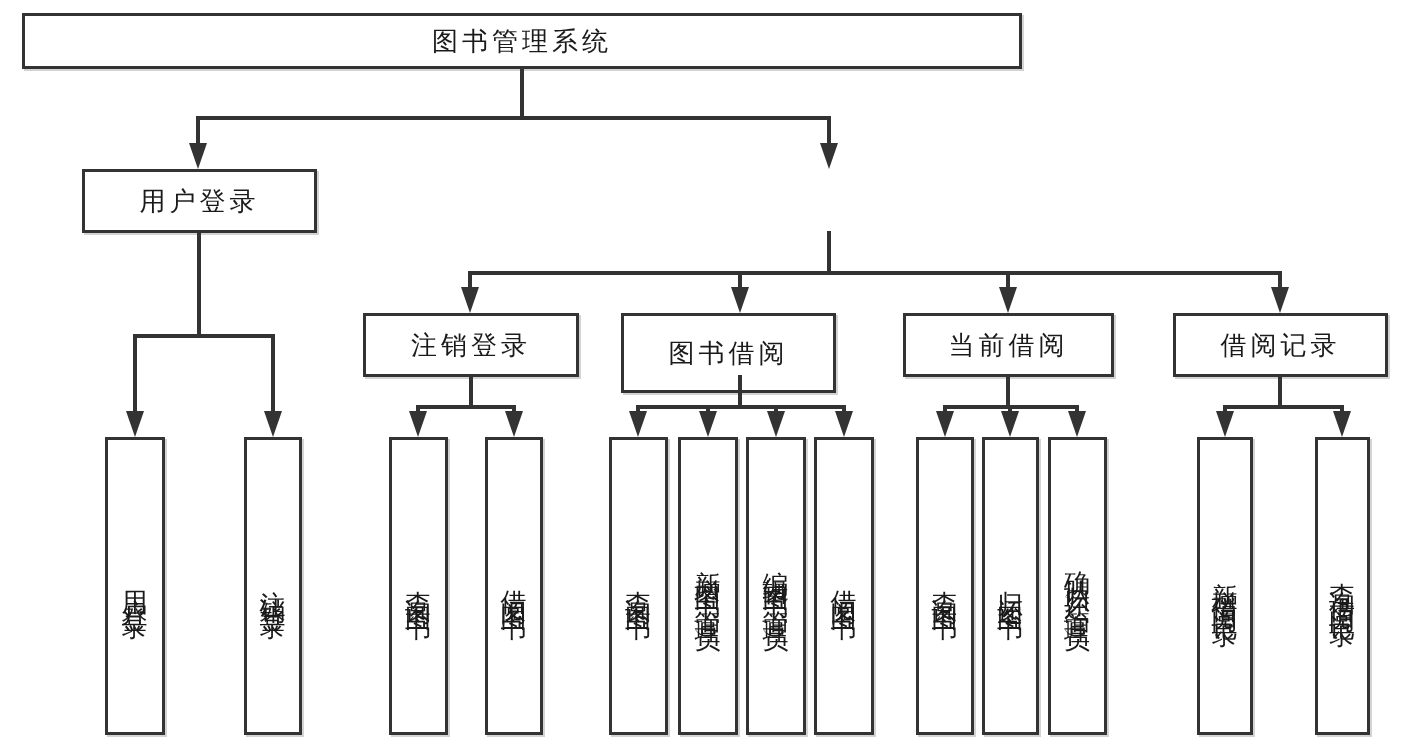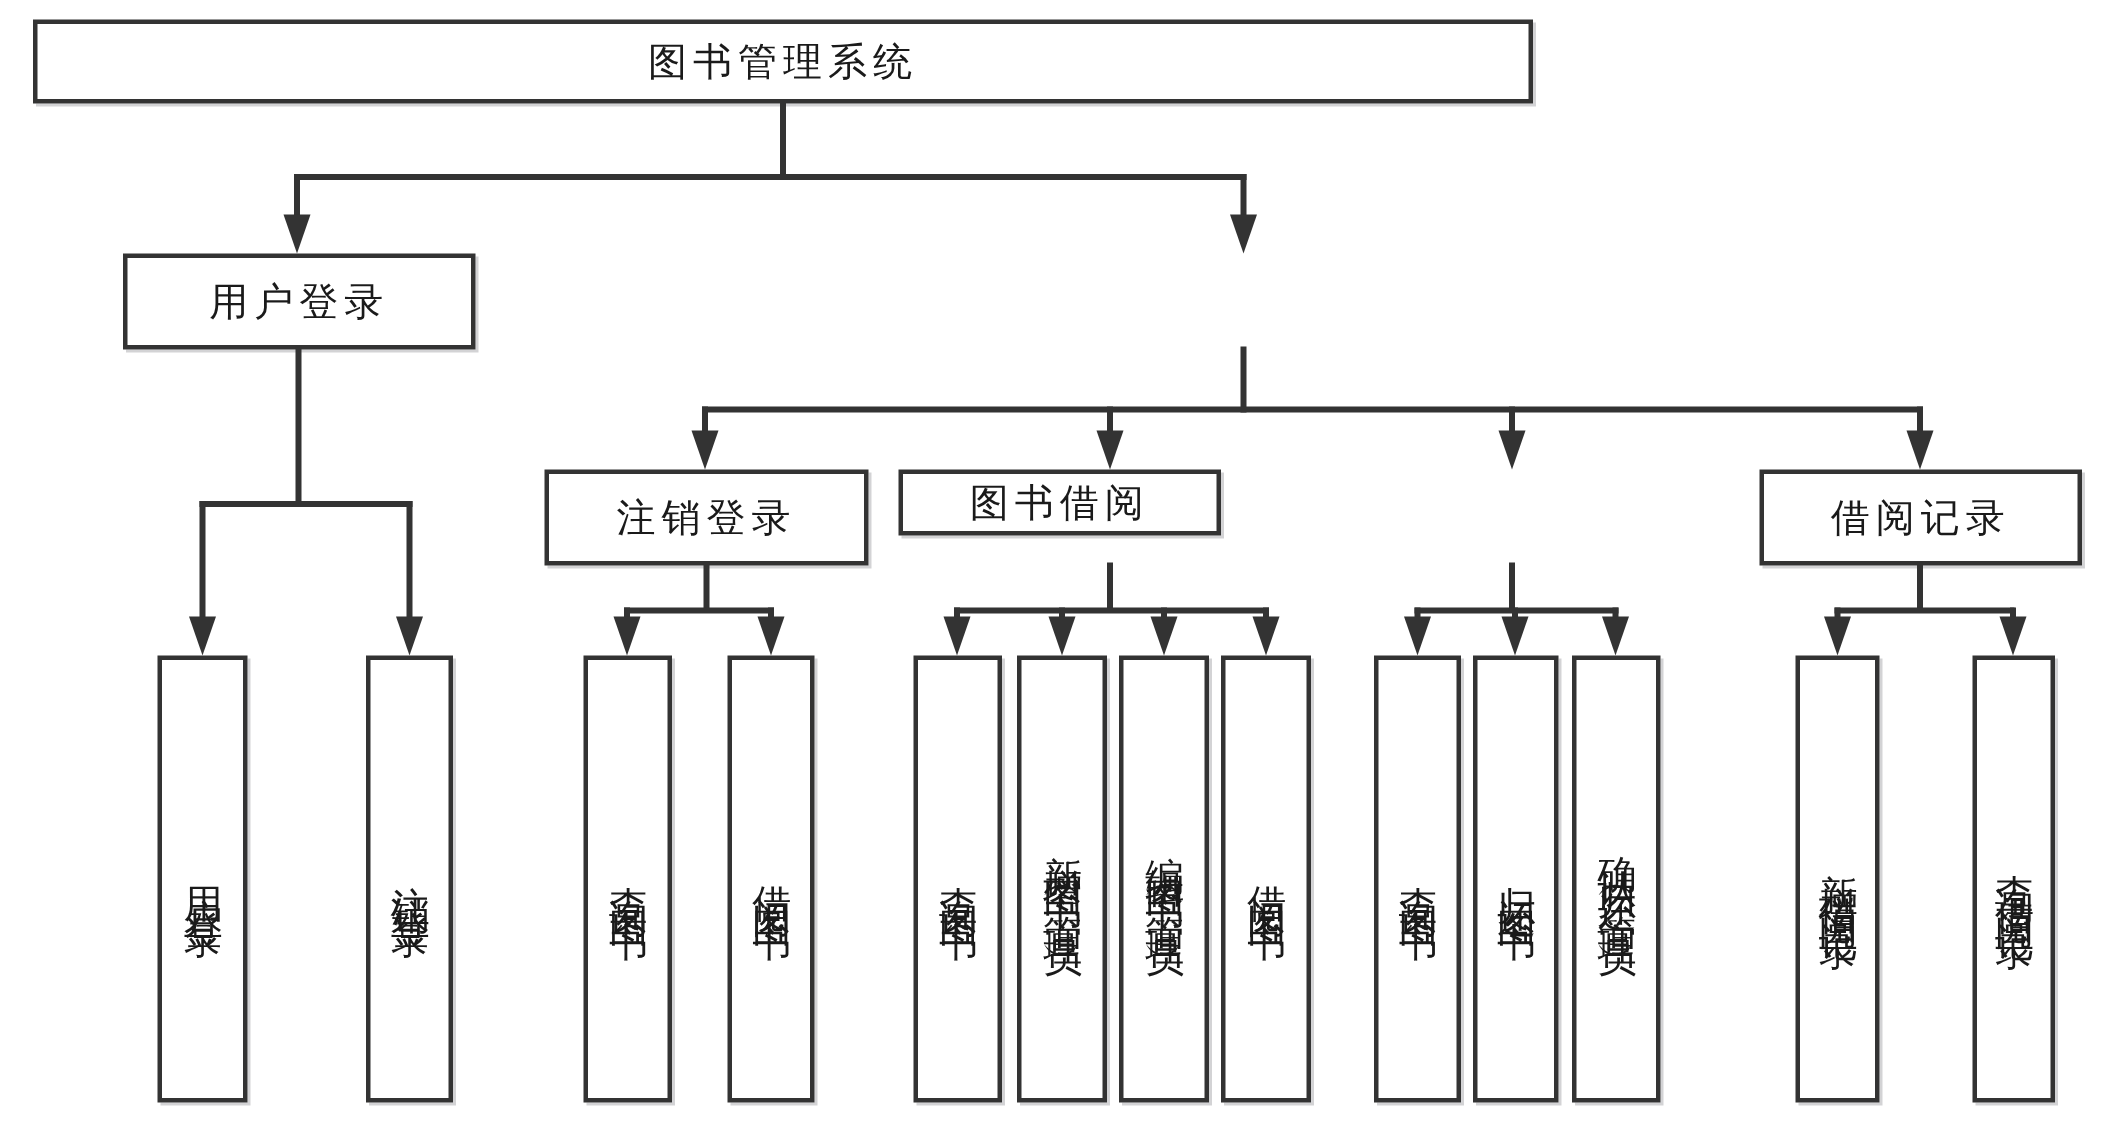--- a/index.html
+++ b/index.html
@@ -41,21 +41,22 @@
 </head>
 <body>
 
 <div id="canvas">
 
   <div class="b" style="left:22px;top:13px;width:1000px;height:56px">图书管理系统</div>
 
   <div class="b" style="left:82px;top:169px;width:235px;height:64px">用户登录</div>
 
   <div class="b" style="left:363px;top:313px;width:216px;height:64px">注销登录</div>
-  <div class="b" style="left:599px;top:313px;width:215px;height:44px">图书借阅</div>
+  <div class="b" style="left:621px;top:313px;width:215px;height:80px">图书借阅</div>
+  <div class="b" style="left:903px;top:313px;width:211px;height:64px">当前借阅</div>
   <div class="b" style="left:1173px;top:313px;width:215px;height:64px">借阅记录</div>
 
   <div class="b v" style="left:105px;top:437px;width:60px;height:298px">用户登录</div>
   <div class="b v" style="left:244px;top:437px;width:58px;height:298px">注销登录</div>
 
   <div class="b v" style="left:389px;top:437px;width:59px;height:298px">查询图书</div>
   <div class="b v" style="left:485px;top:437px;width:58px;height:298px">借阅图书</div>
 
   <div class="b v" style="left:609px;top:437px;width:59px;height:298px">查询图书</div>
   <div class="b v" style="left:678px;top:437px;width:60px;height:298px">新增图书（管理员）</div>

